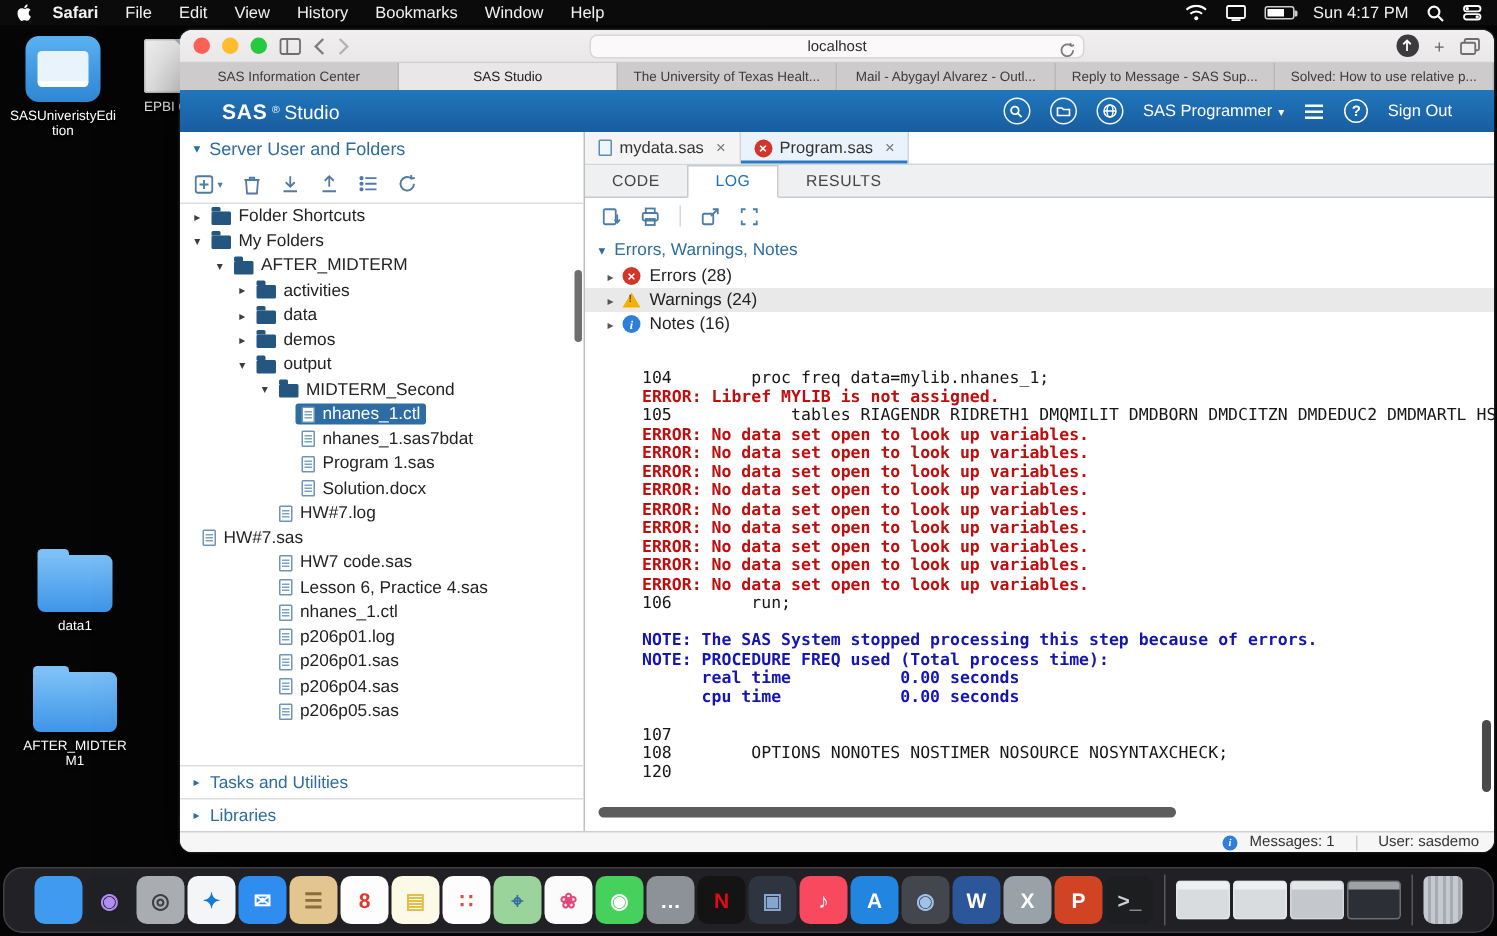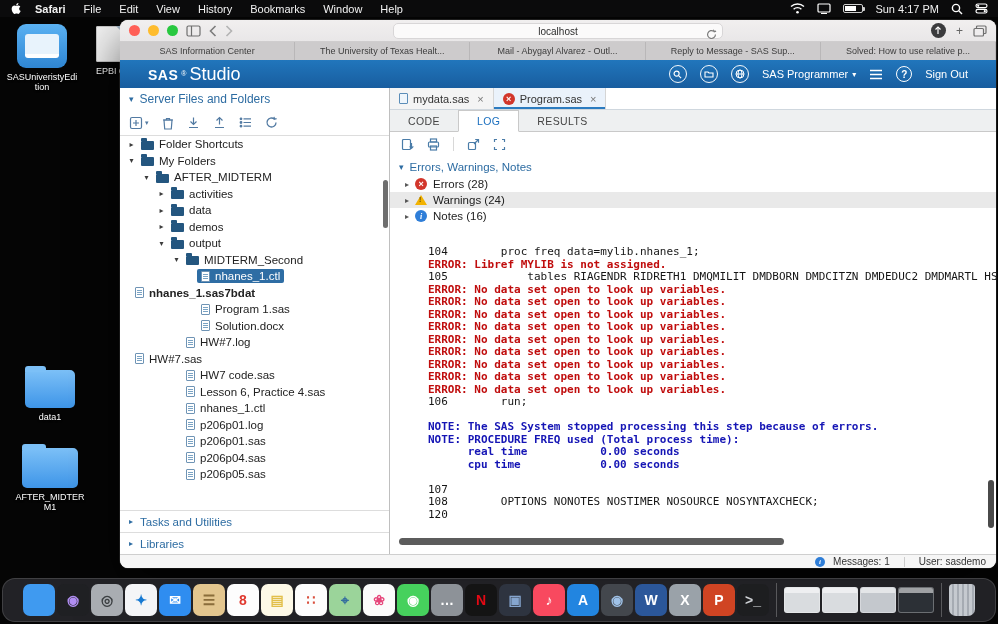--- a/index.html
+++ b/index.html
@@ -51,21 +51,21 @@
   .tab{flex:1;display:flex;align-items:center;justify-content:center;background:#cdcbcc;border-right:1px solid #b9b7b8;overflow:hidden;padding:0 8px}
   .tab.active{background:#e9e7e8}
   .tab-label{font-size:9px;color:#3c3c3c;white-space:nowrap;overflow:hidden;text-overflow:ellipsis}
   .tab.active .tab-label{color:#1c1c1c}
 
   
   .sas-header{height:28px;background:linear-gradient(#2176bc,#185d9f);display:flex;align-items:center;padding:0 28px;color:#fff;gap:8px}
   .brand{display:flex;align-items:baseline;gap:3px}
   .brand-sas{font-size:14px;font-weight:bold;letter-spacing:.5px}
   .brand-reg{font-size:7px;vertical-align:super;position:relative;top:-4px}
-  .brand-product{font-size:18px}
+  .brand-product{font-size:13px}
   .hdr-right{margin-left:auto;display:flex;align-items:center;gap:13px}
   .circle-ic{width:18px;height:18px;border:1px solid rgba(255,255,255,.95);border-radius:50%;display:flex;align-items:center;justify-content:center;flex:none}
   .role{font-size:11px;display:flex;align-items:center;gap:4px;white-space:nowrap}
   .role .caret{font-size:8px}
   .help-ic{width:16px;height:16px;border:1px solid #fff;border-radius:50%;display:flex;align-items:center;justify-content:center;font-size:10px;font-weight:bold}
   .signout{font-size:11px;white-space:nowrap}
 
   
   .sas-content{position:absolute;left:0;right:0;top:68px;bottom:14px;display:flex}
   .panel{width:270px;flex:none;background:#fff;border-right:1px solid #bfbfbf;position:relative}
@@ -261,20 +261,23 @@
           </svg>
       </span>
     </div>
   </div>
 
   <div class="tabbar">
 
   <div class="tab">
         <span class="tab-label">SAS Information Center</span>
       </div>
+      <div class="tab active">
+        <span class="tab-label">SAS Studio</span>
+      </div>
       <div class="tab">
         <span class="tab-label">The University of Texas Healt...</span>
       </div>
       <div class="tab">
         <span class="tab-label">Mail - Abygayl Alvarez - Outl...</span>
       </div>
       <div class="tab">
         <span class="tab-label">Reply to Message - SAS Sup...</span>
       </div>
       <div class="tab">
@@ -321,21 +324,21 @@
       <span class="help-ic">?</span>
       <span class="signout">Sign Out</span>
     </div>
   </div>
 
   <div class="sas-content">
 
     <div class="panel">
       <div class="panel-header">
         <span class="caret">▾</span>
-        <span>Server Files and Folders</span>
+        <span>Server User and Folders</span>
       </div>
       <div class="panel-toolbar">
         <span class="pt-ic">
           <svg width="14" height="14" viewBox="0 0 14 14" fill="none" stroke="#527aa2" stroke-width="1.2">
               <rect x="1.5" y="1.5" width="11" height="11" rx="1.5"></rect>
               <line x1="7" y1="4" x2="7" y2="10"></line>
               <line x1="4" y1="7" x2="10" y2="7"></line>
             </svg>
           <span class="pt-caret">▾</span>
         </span>
@@ -436,21 +439,21 @@
               <span class="tlabel">MIDTERM_Second</span>
             </span>
           </div>
           <div class="tree-row selected" style="padding-left: 66px;">
             <span class="caret"></span>
             <span class="chip">
               <span class="ticon file"></span>
               <span class="tlabel">nhanes_1.ctl</span>
             </span>
           </div>
-          <div class="tree-row" style=" font-weight: bold;">
+          <div class="tree-row" style="padding-left: 66px;">
             <span class="caret"></span>
             <span class="chip">
               <span class="ticon file"></span>
               <span class="tlabel">nhanes_1.sas7bdat</span>
             </span>
           </div>
           <div class="tree-row" style="padding-left: 66px;">
             <span class="caret"></span>
             <span class="chip">
               <span class="ticon file"></span>

